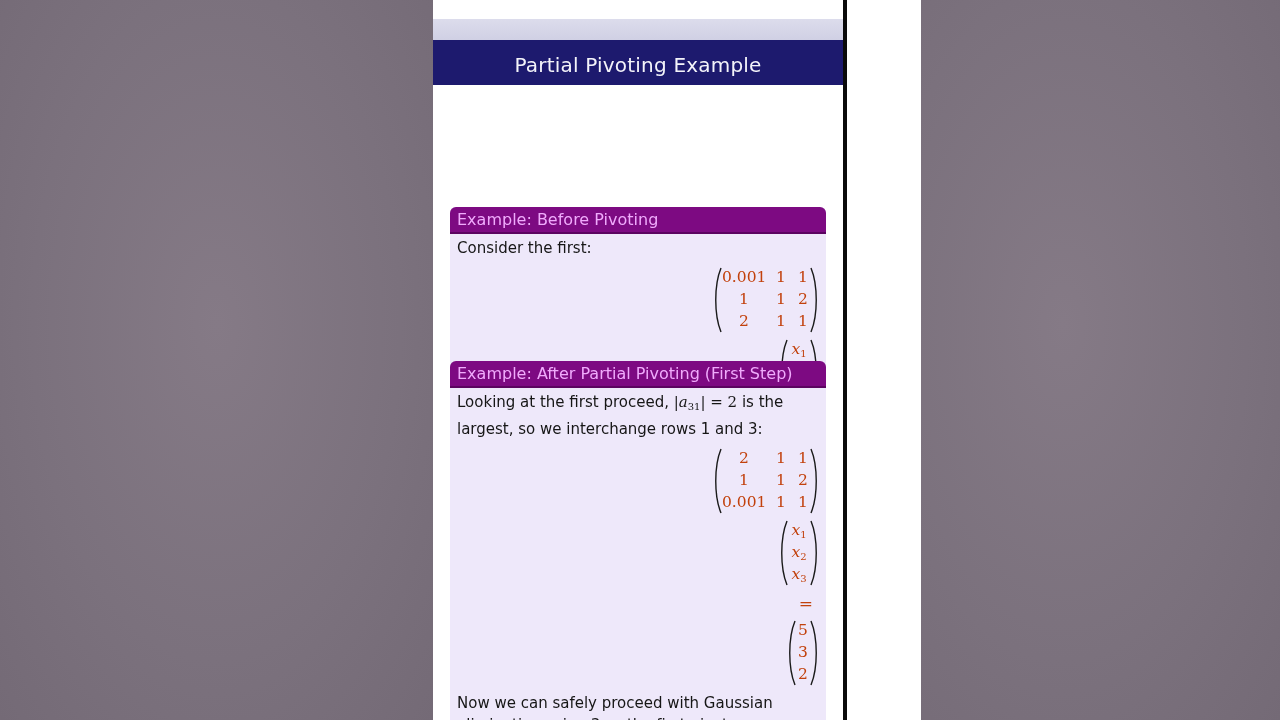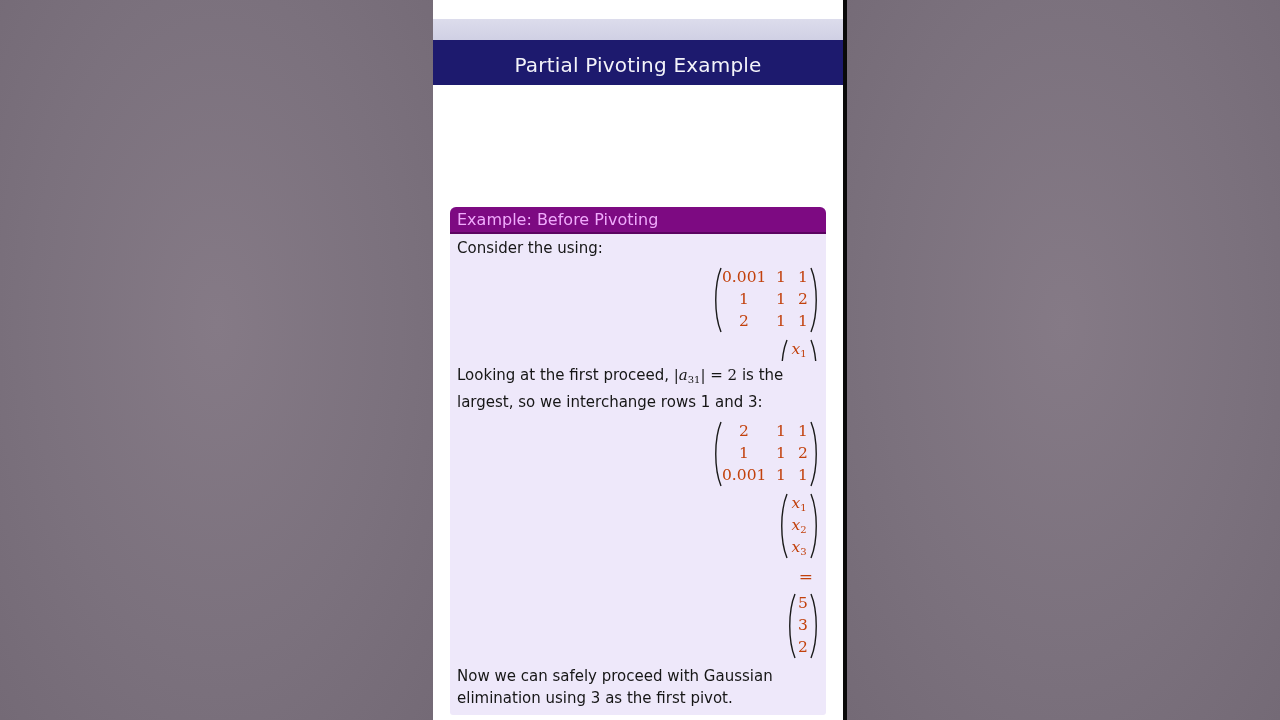--- a/index.html
+++ b/index.html
@@ -9,22 +9,23 @@
     position:relative;
     font-family: "DejaVu Sans", sans-serif;
   }
   .bg-left, .bg-right {
     position:absolute; top:0; height:720px;
     background: radial-gradient(ellipse at 50% 45%, #857a86 0%, #7b717d 60%, #746a76 100%);
   }
   .bg-left { left:0; width:433px; }
   .bg-right { left:847px; width:433px; }
   .slide {
-    position:absolute; left:433px; top:0; width:410px; height:720px;
+    position:absolute; left:433px; top:0; width:464px; height:720px;
     background:#ffffff;
+    padding-left:24px;
   }
   .frame-border {
     position:absolute; left:843px; top:0; width:4px; height:720px; background:#0a0a0a;
   }
   .header-strip {
     position:absolute; left:0; top:19px; width:410px; height:21px;
     background: linear-gradient(#dcdcec, #d0d0e4);
   }
   .title-bar {
     position:absolute; left:0; top:40px; width:410px; height:45px;
@@ -97,21 +98,21 @@
 
 <div class="slide">
   <div class="header-strip"></div>
   <div class="title-bar">
     <span>Partial Pivoting Example</span>
   </div>
 
   <div class="block" style="top:207px;">
     <div class="block-title">Example:  Before Pivoting</div>
     <div class="block-body">
-      <p>Consider the using:</p>
+      <p>Consider the first:</p>
       <div class="equation">
         <div class="paren-mat">
           <div class="paren">
               <svg viewBox="0 0 9 66" preserveAspectRatio="none">
                 <path d="M8 1 C1 18 1 48 8 65" stroke="#1a1a1a" stroke-width="1.4" fill="none"></path>
               </svg>
             </div>
           <div class="mat-grid grid-a">
             <div class="cell">0.001</div>
             <div class="cell">1</div>
@@ -162,20 +163,21 @@
               <svg viewBox="0 0 9 66" preserveAspectRatio="none">
                 <path d="M1 1 C8 18 8 48 1 65" stroke="#1a1a1a" stroke-width="1.4" fill="none"></path>
               </svg>
             </div>
         </div>
       </div>
     </div>
   </div>
 
   <div class="block" style="top:361px;">
+    <div class="block-title">Example:  After Partial Pivoting (First Step)</div>
     <div class="block-body">
       <p><span>Looking at the first proceed, </span><span class="inline-math"><span>|</span><span class="var"><span>a</span><sub>31</sub></span><span>|</span><span> = 2</span></span><span> is the largest, so we interchange rows 1 and 3:</span></p>
       <div class="equation">
         <div class="paren-mat">
           <div class="paren">
               <svg viewBox="0 0 9 66" preserveAspectRatio="none">
                 <path d="M8 1 C1 18 1 48 8 65" stroke="#1a1a1a" stroke-width="1.4" fill="none"></path>
               </svg>
             </div>
           <div class="mat-grid grid-a">

